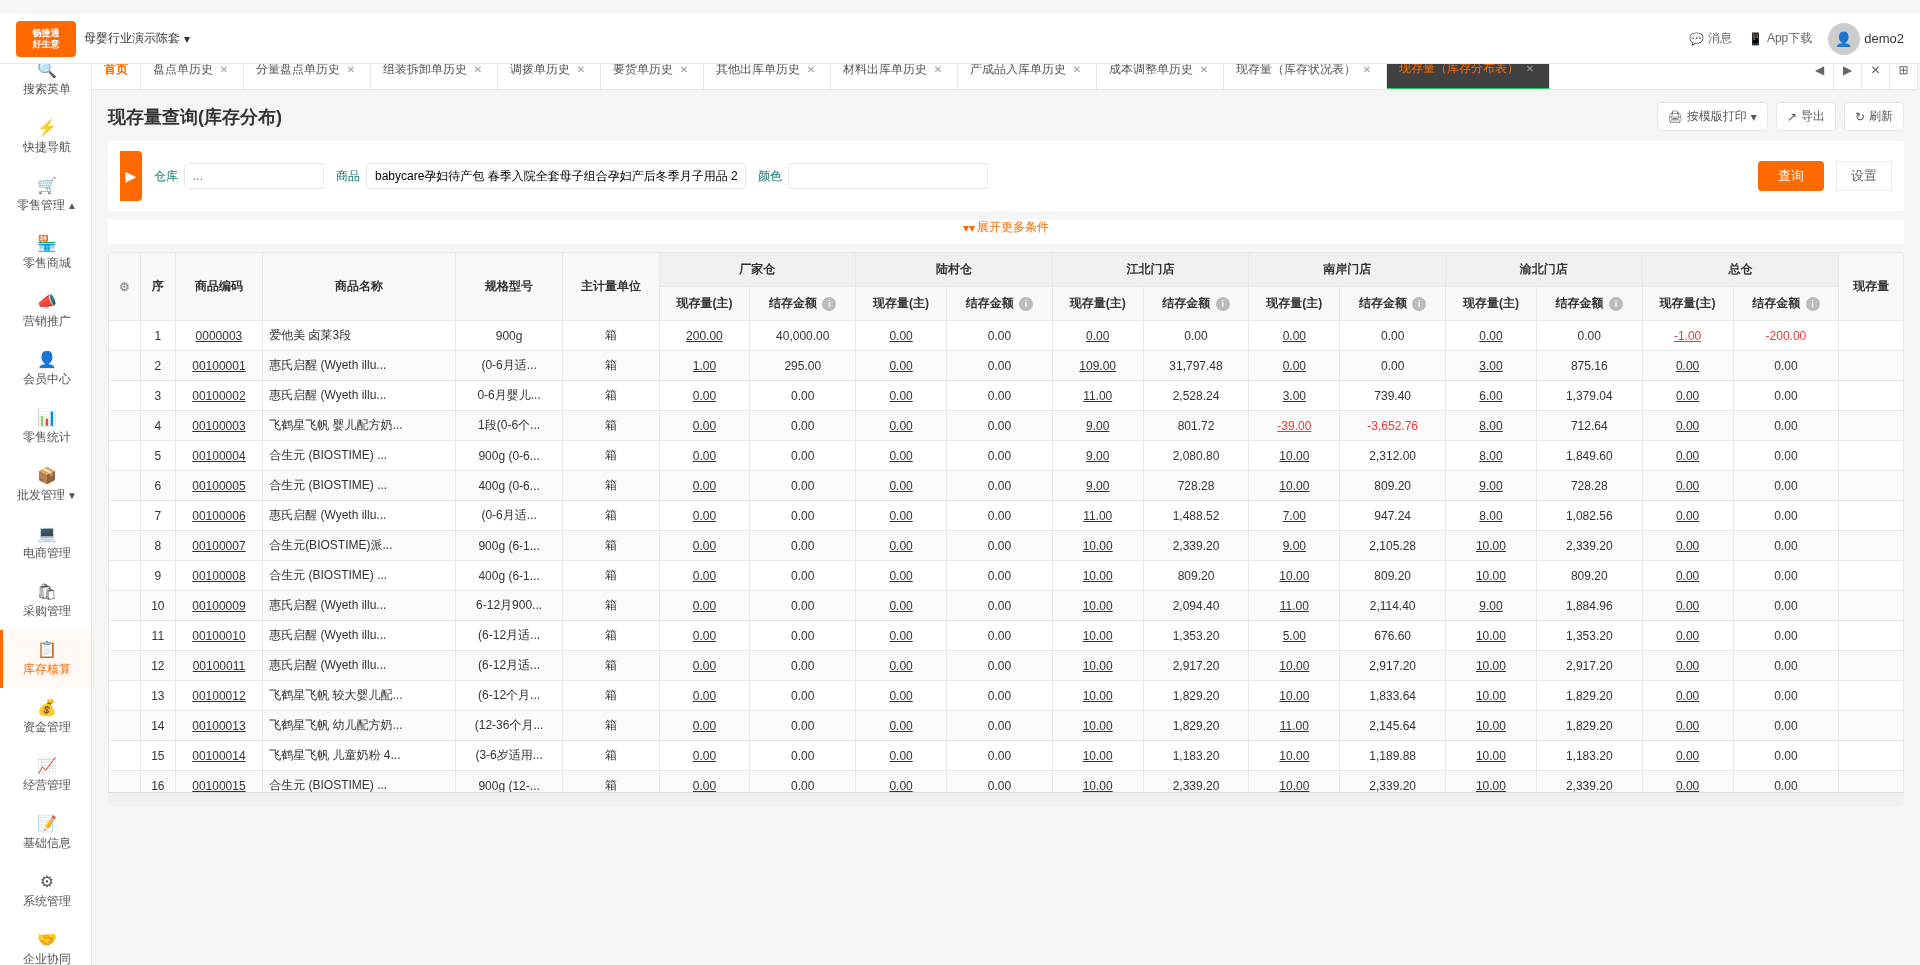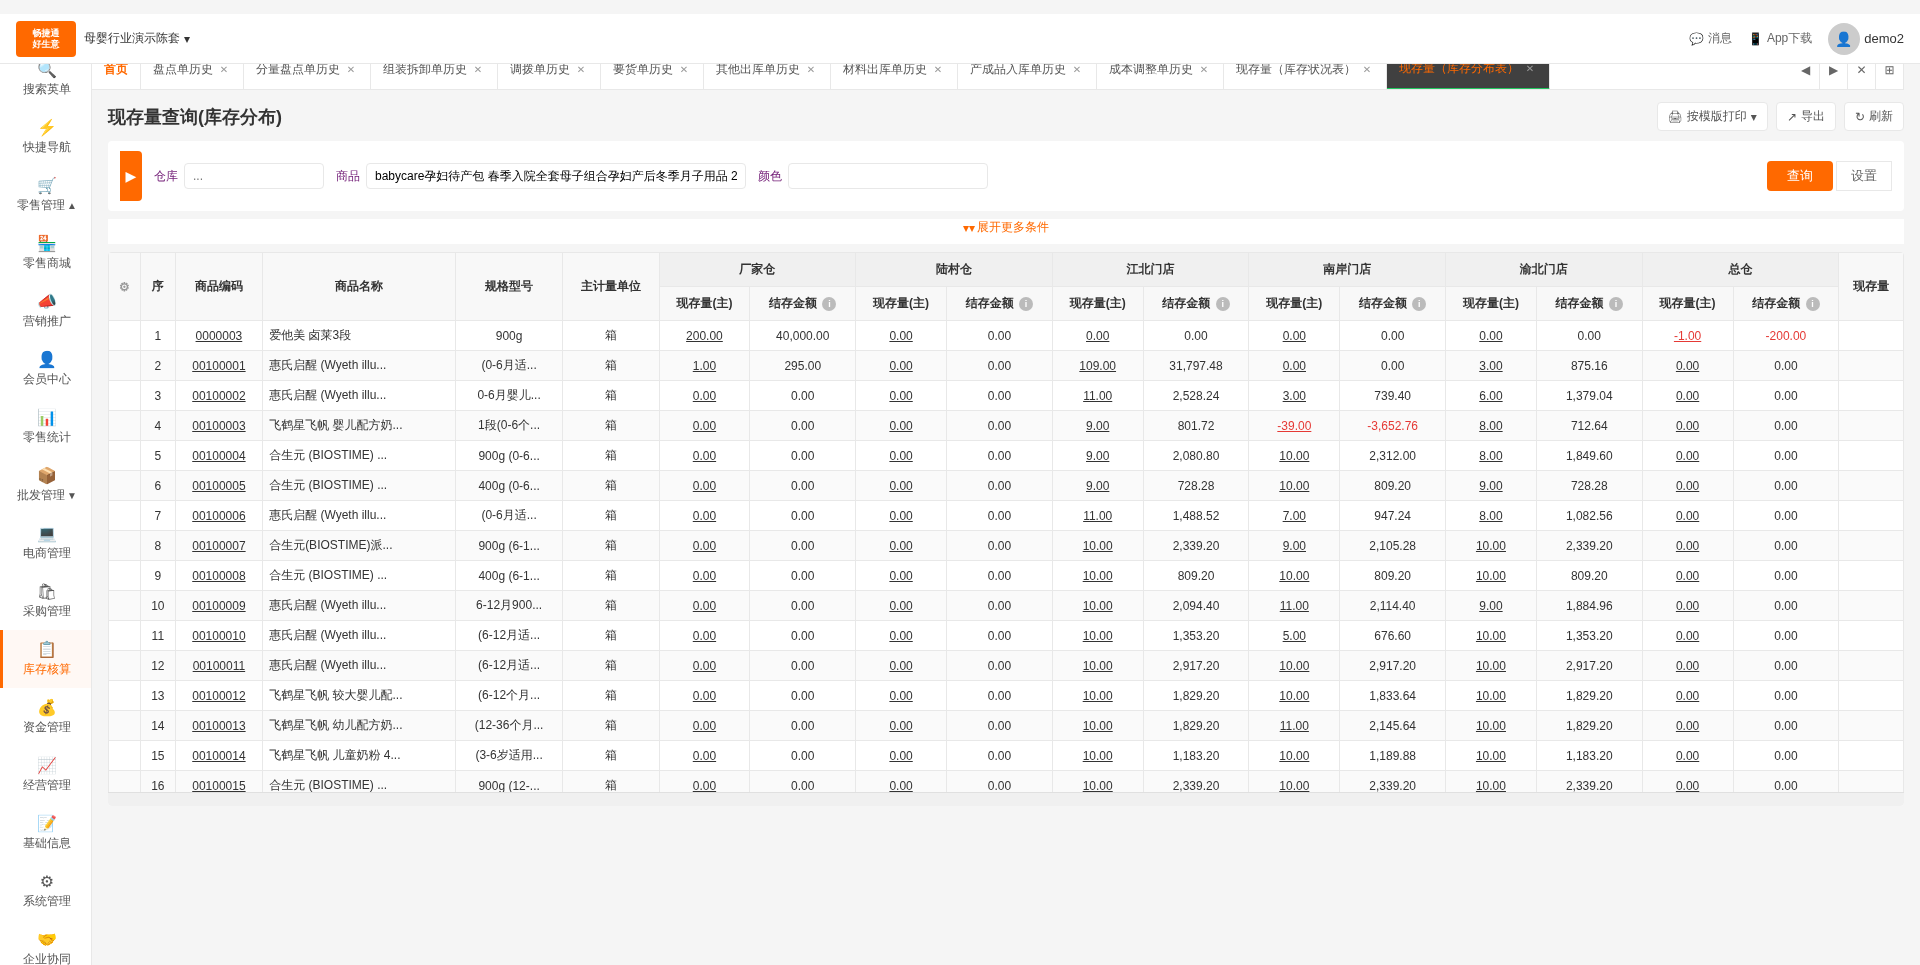--- a/index.html
+++ b/index.html
@@ -16,40 +16,40 @@
     .user-name { font-size: 13px; color: #333; cursor: pointer; }
 
     
     .sidebar { position: fixed; left: 0; top: 50px; bottom: 0; width: 92px; background: #fff; border-right: 1px solid #e8e8e8; z-index: 99; overflow-y: auto; }
     .sidebar-item { padding: 10px 4px; text-align: center; cursor: pointer; color: #555; font-size: 12px; border-left: 3px solid transparent; }
     .sidebar-item.active { color: #ff6900; background: #fff8f4; border-left: 3px solid #ff6900; }
     .sidebar-item .icon { font-size: 16px; display: block; margin-bottom: 2px; }
     .sidebar-item-with-arrow { display: flex; align-items: center; justify-content: center; gap: 2px; }
 
     
-    .tab-bar { position: fixed; top: 50px; left: 92px; right: 16px; height: 40px; background: #fff; border-bottom: 1px solid #e8e8e8; display: flex; align-items: center; overflow: hidden; z-index: 98; }
+    .tab-bar { position: fixed; top: 50px; left: 92px; right: 2px; height: 40px; background: #fff; border-bottom: 1px solid #e8e8e8; display: flex; align-items: center; overflow: hidden; z-index: 98; }
     .tab-item { display: flex; align-items: center; gap: 4px; padding: 0 12px; height: 40px; border-right: 1px solid #e8e8e8; white-space: nowrap; cursor: pointer; font-size: 12px; color: #555; flex-shrink: 0; }
     .tab-item.active { color: #ff6900; background: #404040; border-bottom: 2px solid #22c55e; }
     .tab-item.home { color: #ff6900; font-weight: bold; }
     .tab-close { font-size: 10px; color: #999; cursor: pointer; width: 14px; height: 14px; display: flex; align-items: center; justify-content: center; border-radius: 50%; }
     .tab-nav-btn { width: 28px; height: 40px; display: flex; align-items: center; justify-content: center; cursor: pointer; color: #666; border-right: 1px solid #e8e8e8; }
 
     
     .main-content { margin-left: 92px; margin-top: 90px; padding: 12px 16px; background: #f5f5f5; min-height: calc(965px - 90px); }
     
     
     .page-header { display: flex; align-items: center; justify-content: space-between; margin-bottom: 10px; }
     .page-title { font-size: 18px; font-weight: bold; color: #333; }
     .header-actions { display: flex; align-items: center; gap: 8px; }
     .action-btn { display: flex; align-items: center; gap: 4px; padding: 5px 10px; border: 1px solid #e8e8e8; background: #fff; border-radius: 4px; cursor: pointer; color: #555; font-size: 12px; }
 
     
     .search-bar { background: #fff; padding: 10px 12px; border-radius: 4px; margin-bottom: 8px; display: flex; align-items: center; gap: 12px; }
     .search-field { display: flex; align-items: center; gap: 6px; }
-    .search-label { color: #701a75; font-size: 12px; white-space: nowrap; }
+    .search-label { color: #0f766e; font-size: 12px; white-space: nowrap; }
     .search-input { border: 1px solid #e8e8e8; border-radius: 4px; padding: 5px 8px; font-size: 12px; outline: none; }
     .search-input-wide { width: 380px; }
     .search-input-medium { width: 140px; }
     .search-input-color { width: 200px; }
     .expand-btn { color: #ff6900; font-size: 12px; cursor: pointer; display: flex; align-items: center; gap: 2px; }
     .query-btn { background: #ff6900; color: #fff; border: none; padding: 6px 20px; border-radius: 4px; cursor: pointer; font-size: 13px; }
     .setting-btn { background: #fff; color: #666; border: 1px solid #e8e8e8; padding: 5px 14px; border-radius: 0; cursor: pointer; font-size: 13px; }
 
     
     .table-wrapper { background: #fff; border-radius: 4px; overflow-x: auto; }
@@ -266,21 +266,21 @@
       <input type="text" class="search-input search-input-medium" value="" placeholder="..." style="">
     </div>
     <div class="search-field">
       <span class="search-label">商品</span>
       <input type="text" class="search-input search-input-wide" value="babycare孕妇待产包 春季入院全套母子组合孕妇产后冬季月子用品 22件套 ..." style="">
     </div>
     <div class="search-field">
       <span class="search-label">颜色</span>
       <input type="text" class="search-input search-input-color" value="" style="">
     </div>
-    <div style="margin-left: auto; display:flex; gap:3px; align-items:flex-end;">
+    <div style="margin-left: auto; display:flex; gap:12px; align-items:flex-end;">
       <button class="query-btn">查询</button>
       <button class="setting-btn">设置</button>
     </div>
   </div>
   <div style="background:#fff; padding: 0 12px 8px; margin-bottom: 8px; display:flex; align-items:center; justify-content:center;">
     <span class="expand-btn">
       <span>▾▾</span>
       <span>展开更多条件</span>
     </span>
   </div>

